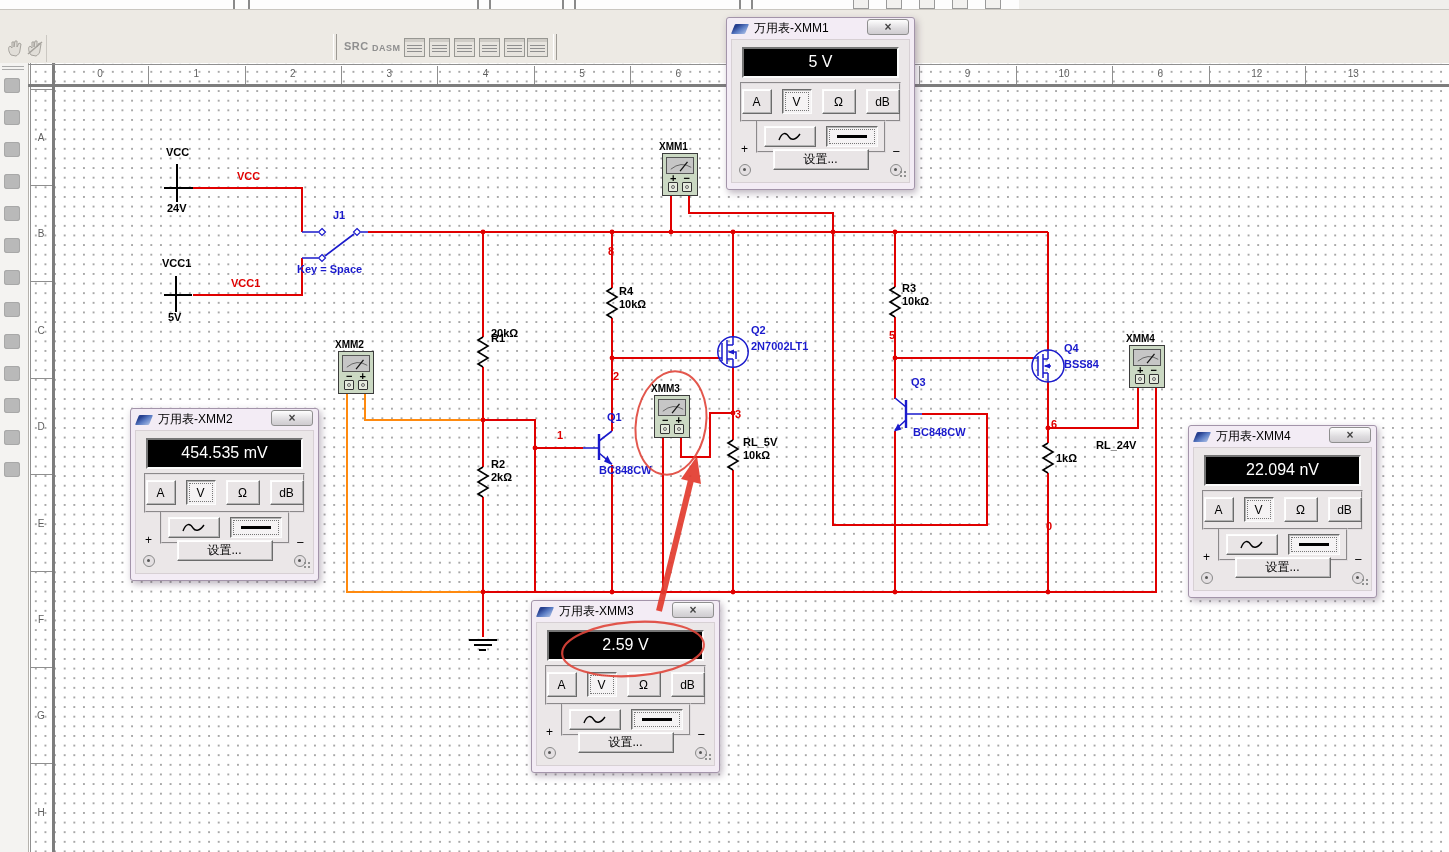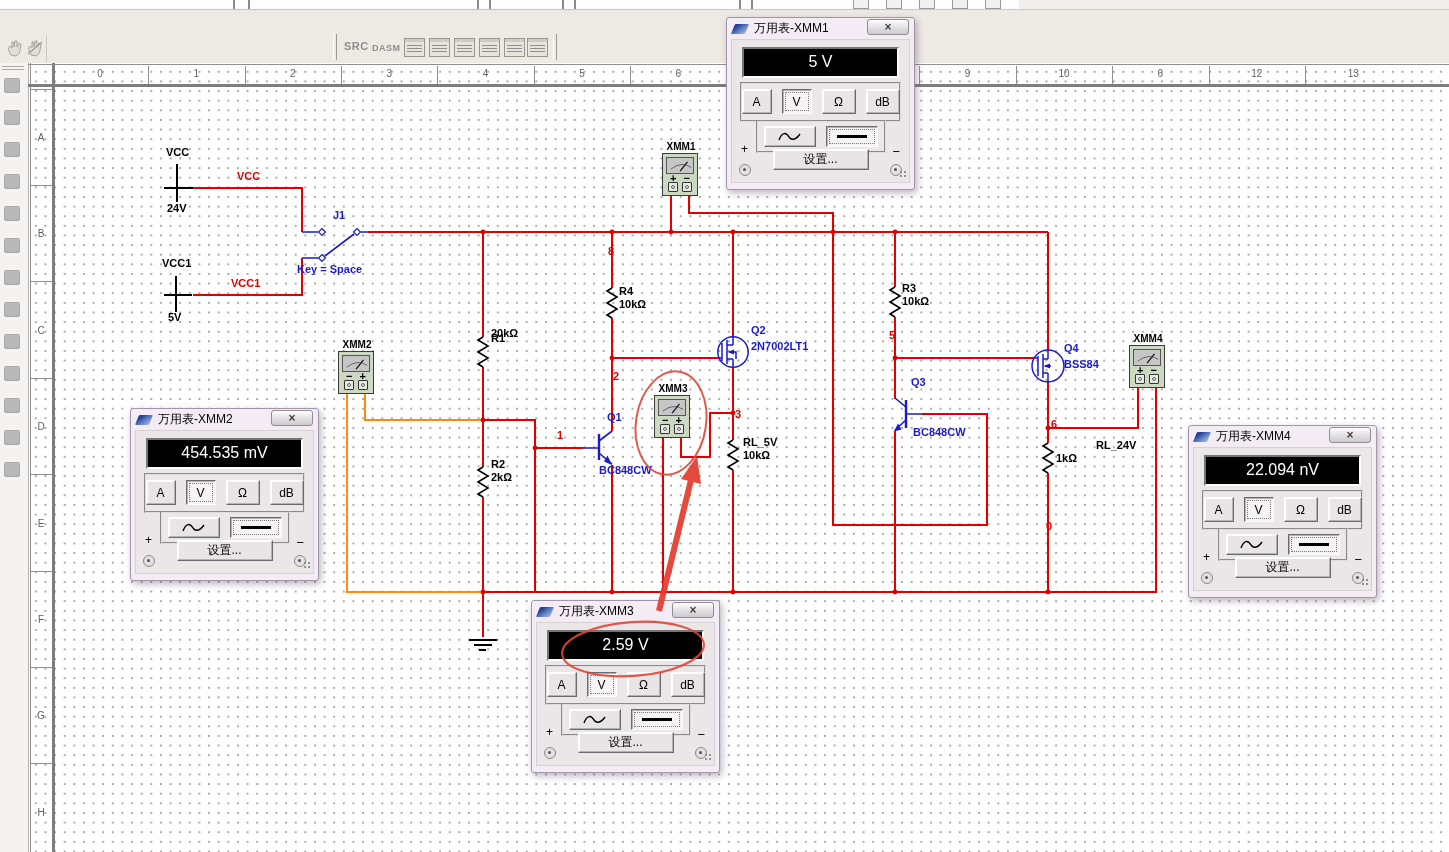--- a/index.html
+++ b/index.html
@@ -37,21 +37,21 @@
   .ruler-letter{position:absolute;left:41px;transform:translate(-50%,-50%);font-size:10px;color:#5f5f5f;}
   .ruler-tick-v{position:absolute;top:66px;height:18px;width:1px;background:#8f8f8f;}
   .ruler-tick-h{position:absolute;left:31px;width:21px;height:1px;background:#8f8f8f;}
 
   .csvg{position:absolute;left:0;top:0;z-index:4;}
   .lab{position:absolute;z-index:6;font:bold 11px "Liberation Sans",sans-serif;white-space:pre;}
   .black{color:#000}.red{color:#e00000}.blue{color:#1a1acc}
 
   
   .mi{position:absolute;z-index:7;width:36px;height:43px;background:#cbd9c3;border:1px solid #3c3c3c;box-sizing:border-box;}
-  .mi-label{position:absolute;top:-13px;left:-4px;width:44px;text-align:center;font:bold 10px "Liberation Sans",sans-serif;color:#000;}
+  .mi-label{position:absolute;top:-13px;left:-4px;width:44px;font:bold 10px "Liberation Sans",sans-serif;color:#000;}
   .mi-screen{position:absolute;left:3px;top:3px;right:3px;height:15px;background:#c6c6c6;border:1px solid #555;}
   .mi-pm{position:absolute;left:0;top:19px;width:100%;display:flex;justify-content:space-between;
          padding:0 7px;box-sizing:border-box;font:bold 11px "Liberation Sans",sans-serif;line-height:11px;}
   .mi-terms{position:absolute;left:0;bottom:3px;width:100%;display:flex;justify-content:space-between;padding:0 5px;box-sizing:border-box;}
   .mi-term{width:8px;height:8px;border:1px solid #333;background:#e6ebdf;border-radius:1px;position:relative;}
   .mi-term:after{content:"";position:absolute;left:2px;top:2px;width:2px;height:2px;border:1px solid #666;border-radius:50%;}
 
   
   .mm-window{position:absolute;z-index:50;width:189px;height:173px;background:#f3ecf5;
              border:1px solid #a394aa;border-radius:3px;box-shadow:2px 3px 7px rgba(90,70,95,.4);box-sizing:border-box;}

